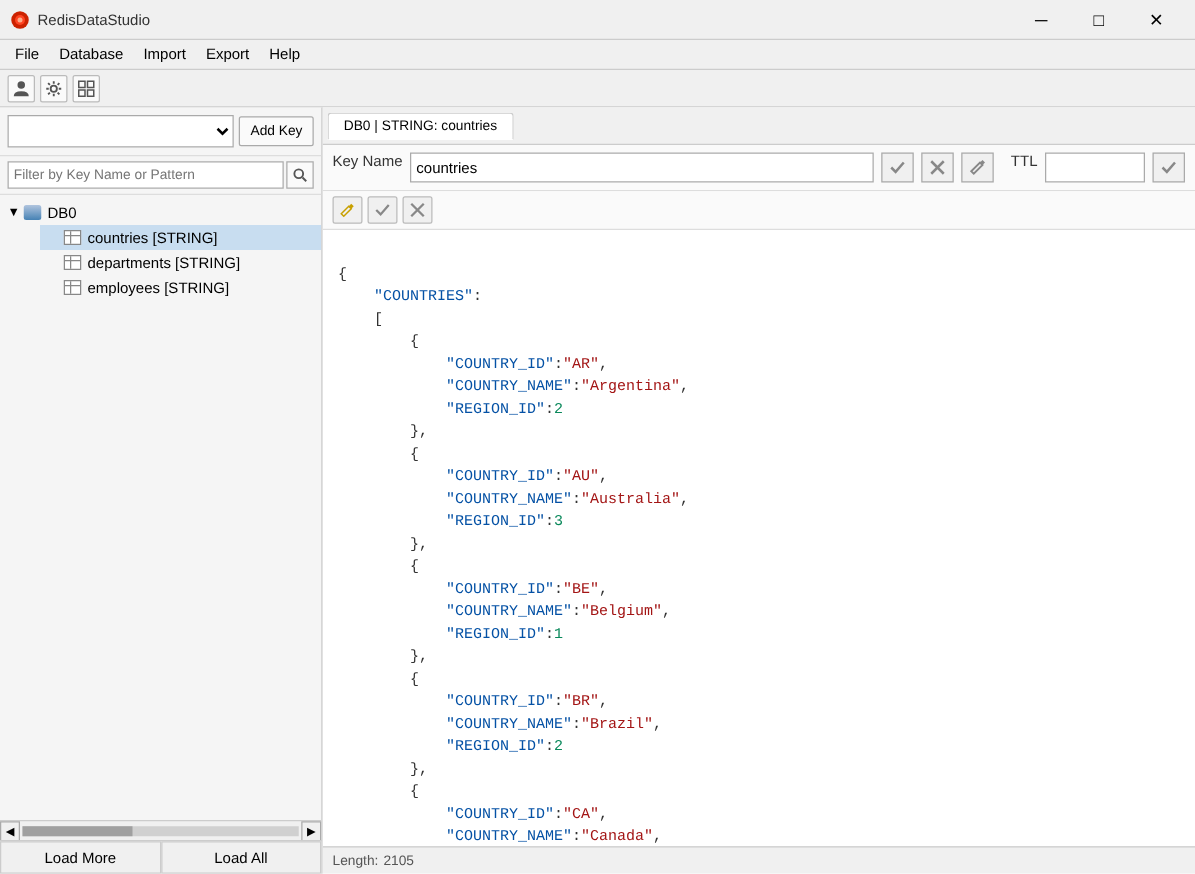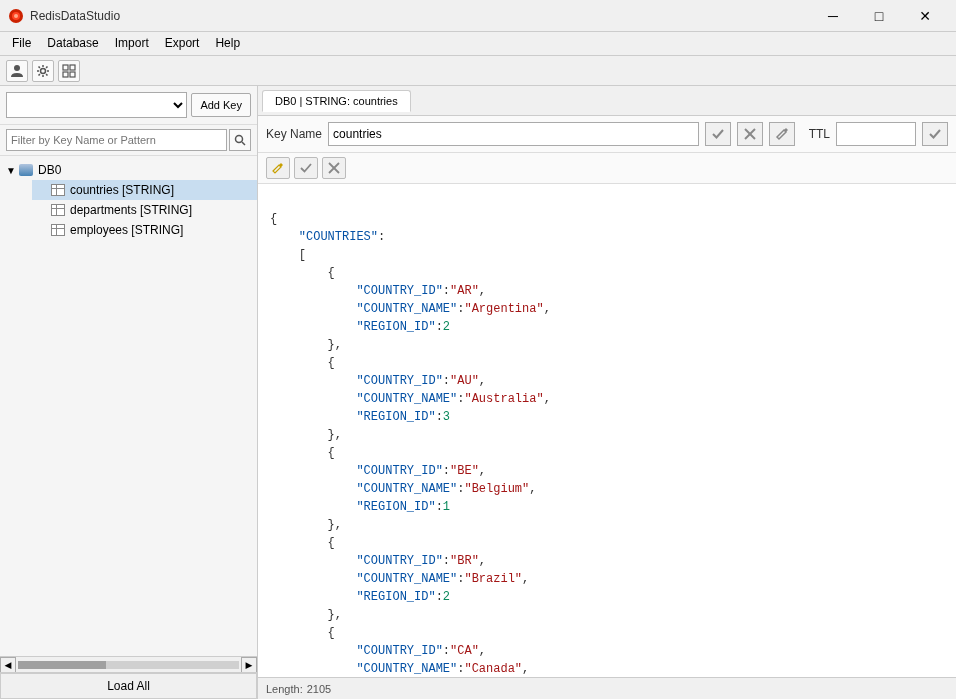--- a/index.html
+++ b/index.html
@@ -217,21 +217,20 @@
     .tab.active {
       background: white;
       border-bottom: 1px solid white;
       z-index: 1;
       margin-bottom: -1px;
     }
 
     
     .key-name-row {
       display: flex;
-      align-items: center;
       padding: 6px 8px;
       gap: 6px;
       border-bottom: 1px solid #ddd;
       background: #fafafa;
     }
     .key-label { font-size: 12px; color: #333; }
     .key-input {
       flex: 1;
       height: 24px;
       border: 1px solid #aaa;
@@ -396,20 +395,21 @@
 
     <div class="h-scroll">
       <button class="h-scroll-btn">◀</button>
       <div style="flex:1; height:8px; background:#d0d0d0; margin:4px 2px;">
         <div style="width:40%; height:100%; background:#a0a0a0;"></div>
       </div>
       <button class="h-scroll-btn">▶</button>
     </div>
 
     <div class="bottom-btns">
+      <button class="bottom-btn">Load More</button>
       <button class="bottom-btn">Load All</button>
     </div>
   </div>
 
   <div class="right-panel">
 
     <div class="tab-bar">
       <div class="tab active">DB0 | STRING: countries</div>
     </div>
 

